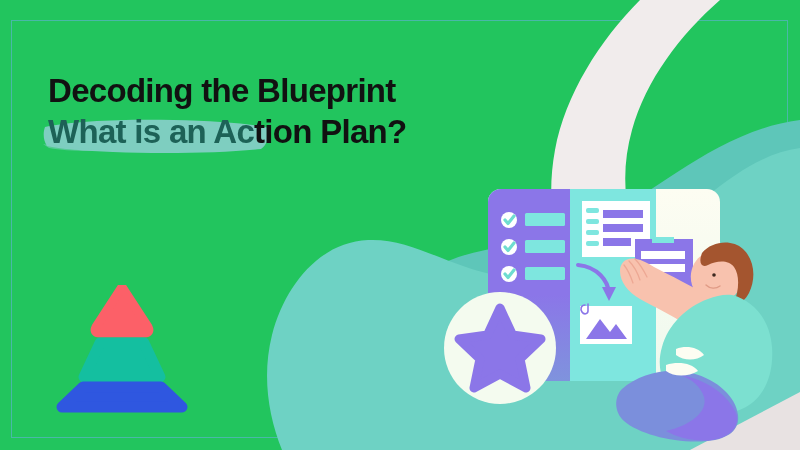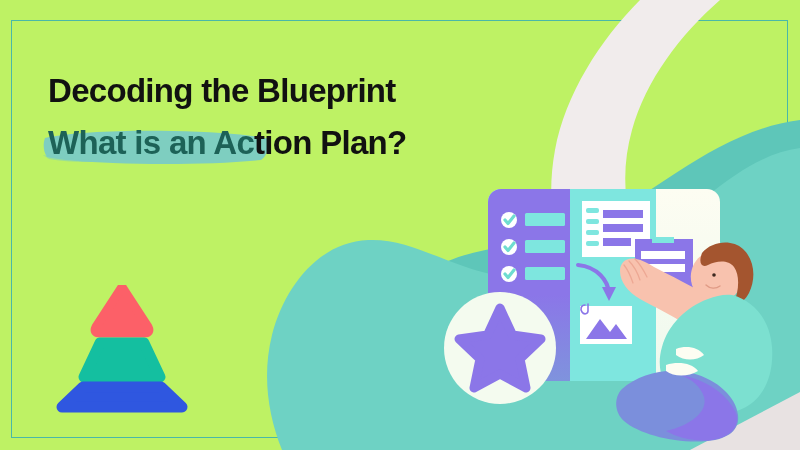--- a/index.html
+++ b/index.html
@@ -3,21 +3,21 @@
 <meta charset="utf-8">
 <style>
   * { margin:0; padding:0; box-sizing:border-box; }
   html,body {
     width:800px; height:450px; overflow:hidden;
     font-family:"Liberation Sans", sans-serif;
   }
   #banner {
     position:relative;
     width:800px; height:450px;
-    background:#bef264;
+    background:#22c55e;
     overflow:hidden;
   }
   .layer { position:absolute; inset:0; }
   svg.layer { display:block; width:800px; height:450px; }
 
   
   #frame {
     position:absolute;
     left:11px; top:20px;
     width:777px; height:418px;
@@ -33,21 +33,21 @@
     z-index:7;
   }
   .hl-line {
     font-weight:bold;
     font-size:33px;
     line-height:38px;
     letter-spacing:-0.7px;
     color:#111111;
     white-space:nowrap;
   }
-  #hl3 { position:relative; margin-top:14px; }
+  #hl3 { position:relative; margin-top:3px; }
   #brush {
     position:absolute;
     left:-5px; top:5px;
     width:228px; height:36px;
     z-index:-1;
   }
   .teal-part { color:#1d6257; }
   .dark-part { color:#111111; }
 
   

